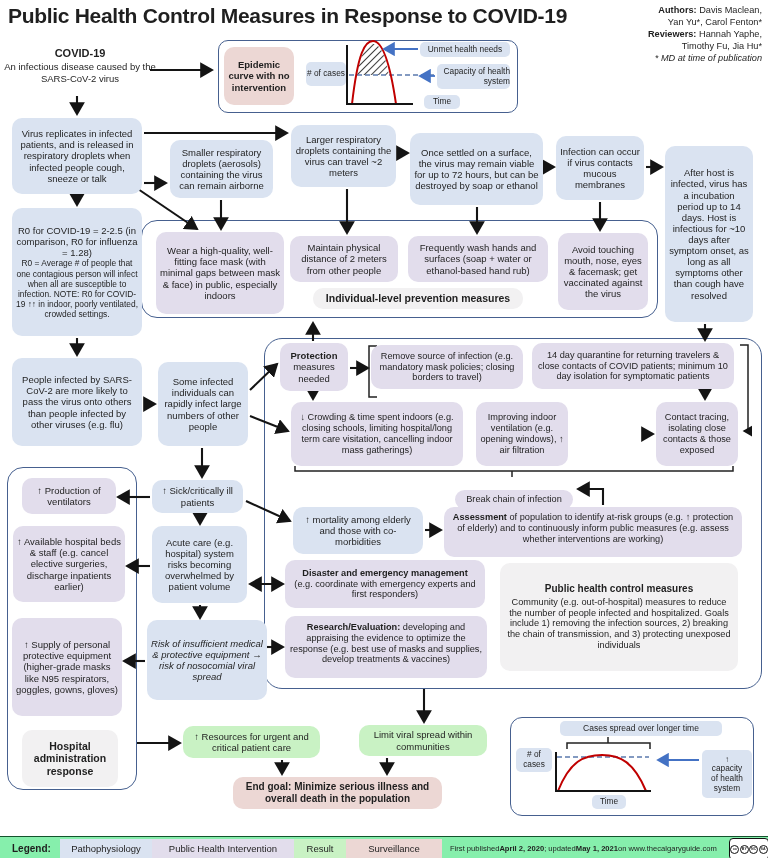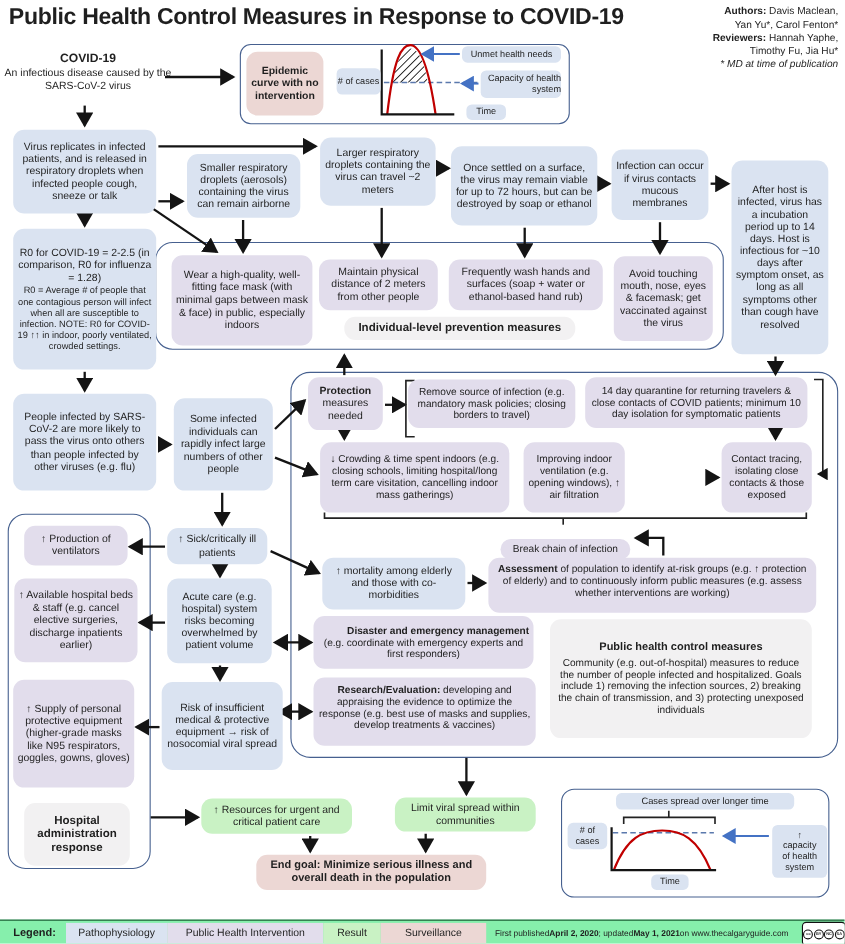--- a/index.html
+++ b/index.html
@@ -171,41 +171,41 @@
   <div class="bx purple" style="left:371px;top:345px;width:152px;height:44px;font-size:9.2px;">Remove source of infection (e.g. mandatory mask policies; closing borders to travel)</div>
   <div class="bx purple" style="left:532px;top:343px;width:202px;height:46px;font-size:9.2px;">14 day quarantine for returning travelers &amp; close contacts of COVID patients; minimum 10 day isolation for symptomatic patients</div>
   <div class="bx purple" style="left:291px;top:402px;width:172px;height:64px;font-size:9.2px;">↓ Crowding &amp; time spent indoors (e.g. closing schools, limiting hospital/long term care visitation, cancelling indoor mass gatherings)</div>
   <div class="bx purple" style="left:476px;top:402px;width:92px;height:64px;font-size:9.2px;">Improving indoor ventilation (e.g. opening windows), ↑ air filtration</div>
   <div class="bx purple" style="left:656px;top:402px;width:82px;height:64px;font-size:9.2px;">Contact tracing, isolating close contacts &amp; those exposed</div>
   <div class="bx purple" style="left:455px;top:478px;width:118px;height:19px;font-size:9.2px;margin-top:12px;">Break chain of infection</div>
   <div class="bx blue" style="left:293px;top:507px;width:130px;height:47px;">↑ mortality among elderly and those with co-morbidities</div>
   <div class="bx purple" style="left:444px;top:507px;width:298px;height:50px;font-size:9.2px;display:block;padding-top:5px;">
     <span class="b">Assessment</span><span> of population to identify at-risk groups (e.g. ↑ protection of elderly) and to continuously inform public measures (e.g. assess whether interventions are working)</span>
   </div>
-  <div class="bx purple" style="left:285px;top:560px;width:200px;height:48px;font-size:9.2px;align-items:flex-end;">
+  <div class="bx purple" style="left:285px;top:560px;width:200px;height:48px;font-size:9.2px;">
     <span class="b blk">Disaster and emergency management</span>
     <span>(e.g. coordinate with emergency experts and first responders)</span>
   </div>
   <div class="bx gray" style="left:500px;top:563px;width:238px;height:108px;font-size:9.2px;">
     <span class="b blk" style="font-size:10px;margin-bottom:2px;">Public health control measures</span>
     <span>Community (e.g. out-of-hospital) measures to reduce the number of people infected and hospitalized. Goals include 1) removing the infection sources, 2) breaking the chain of transmission, and 3) protecting unexposed individuals</span>
   </div>
   <div class="bx purple" style="left:285px;top:616px;width:202px;height:62px;font-size:9.2px;display:block;padding-top:6px;">
     <span class="b">Research/Evaluation:</span><span> developing and appraising the evidence to optimize the response (e.g. best use of masks and supplies, develop treatments &amp; vaccines)</span>
   </div>
 
   <div class="container" style="left:7px;top:467px;width:130px;height:323px;"></div>
   <div class="bx purple" style="left:22px;top:478px;width:94px;height:36px;">↑ Production of ventilators</div>
   <div class="bx purple" style="left:13px;top:526px;width:112px;height:76px;">↑ Available hospital beds &amp; staff (e.g. cancel elective surgeries, discharge inpatients earlier)</div>
   <div class="bx purple" style="left:12px;top:618px;width:110px;height:98px;">↑ Supply of personal protective equipment (higher-grade masks like N95 respirators, goggles, gowns, gloves)</div>
   <div class="bx gray b" style="left:22px;top:730px;width:96px;height:57px;font-size:10.5px;">Hospital administration response</div>
 
   <div class="bx blue" style="left:152px;top:480px;width:91px;height:33px;">↑ Sick/critically ill patients</div>
   <div class="bx blue" style="left:152px;top:526px;width:95px;height:77px;">Acute care (e.g. hospital) system risks becoming overwhelmed by patient volume</div>
-  <div class="bx blue" style="left:147px;top:620px;width:110px;height:80px;">Risk of insufficient medical &amp; protective equipment → risk of nosocomial viral spread</div>
+  <div class="bx blue" style="left:147px;top:620px;width:120px;height:80px;font-style:italic;">Risk of insufficient medical &amp; protective equipment → risk of nosocomial viral spread</div>
 
   <div class="bx green" style="left:183px;top:726px;width:137px;height:32px;">↑ Resources for urgent and critical patient care</div>
   <div class="bx green" style="left:359px;top:725px;width:128px;height:31px;">Limit viral spread within communities</div>
   <div class="bx pink b" style="left:233px;top:777px;width:209px;height:32px;font-size:10px;">End goal: Minimize serious illness and overall death in the population</div>
 
   <div class="container" style="left:510px;top:717px;width:244px;height:99px;border-radius:12px;"></div>
   <div class="chartlabel" style="left:560px;top:721px;width:162px;height:15px;font-size:8.5px;">Cases spread over longer time</div>
   <div class="chartlabel" style="left:516px;top:748px;width:36px;height:24px;"># of cases</div>
   <div class="chartlabel" style="left:592px;top:795px;width:34px;height:14px;">Time</div>
   <div class="chartlabel pre" style="left:702px;top:750px;width:50px;height:48px;">↑

